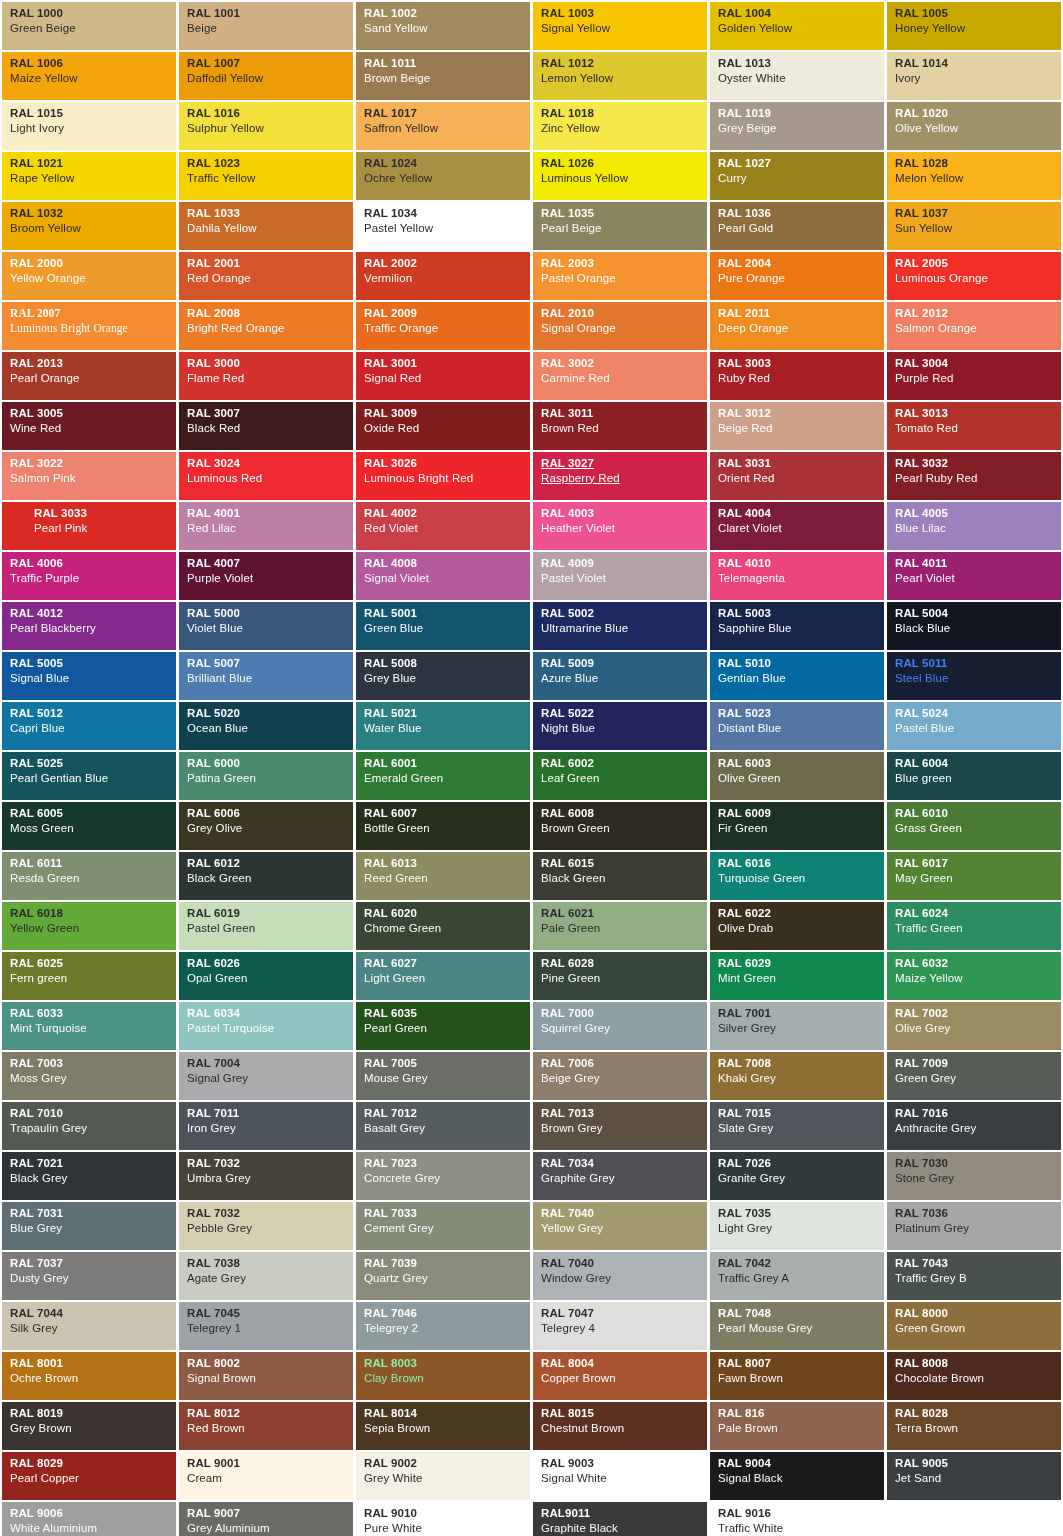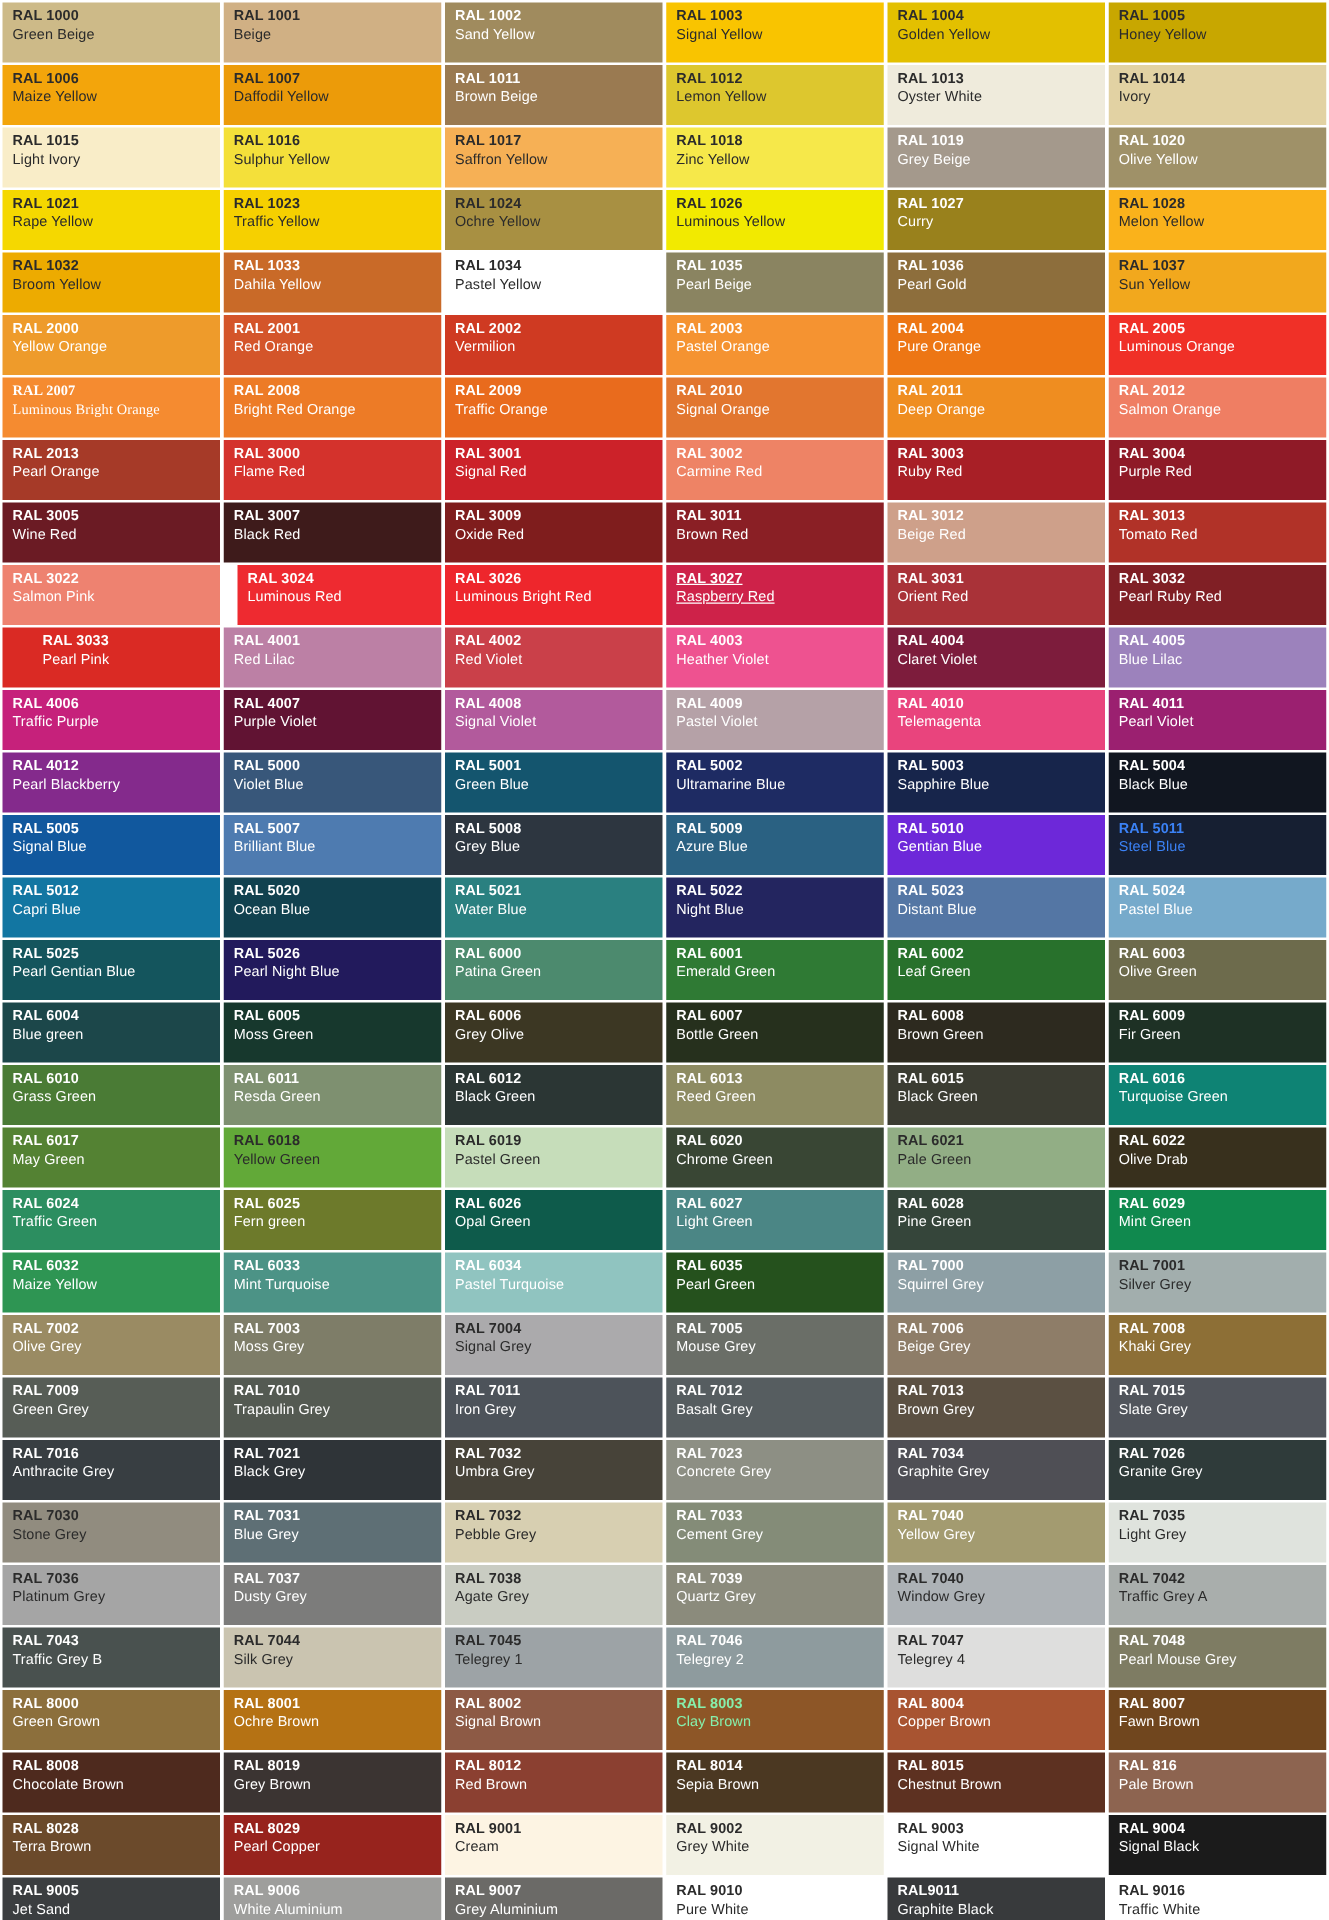--- a/index.html
+++ b/index.html
@@ -263,21 +263,21 @@
       <span class="name">Beige Red</span>
     </div>
     <div class="swatch" style="background: rgb(177, 50, 40); color: rgb(255, 255, 255);">
       <span class="code">RAL 3013</span>
       <span class="name">Tomato Red</span>
     </div>
     <div class="swatch" style="background: rgb(238, 130, 112); color: rgb(255, 255, 255);">
       <span class="code">RAL 3022</span>
       <span class="name">Salmon Pink</span>
     </div>
-    <div class="swatch" style="background: rgb(238, 42, 48); color: rgb(255, 255, 255); margin-left: 11px;">
+    <div class="swatch" style="background: rgb(238, 42, 48); color: rgb(255, 255, 255);">
       <span class="code">RAL 3024</span>
       <span class="name">Luminous Red</span>
     </div>
     <div class="swatch" style="background: rgb(238, 38, 44); color: rgb(255, 255, 255);">
       <span class="code">RAL 3026</span>
       <span class="name">Luminous Bright Red</span>
     </div>
     <div class="swatch" style="background: rgb(206, 34, 73); color: rgb(255, 255, 255); text-decoration: underline;">
       <span class="code">RAL 3027</span>
       <span class="name">Raspberry Red</span>
@@ -371,21 +371,21 @@
       <span class="name">Brilliant Blue</span>
     </div>
     <div class="swatch" style="background: rgb(45, 54, 64); color: rgb(255, 255, 255);">
       <span class="code">RAL 5008</span>
       <span class="name">Grey Blue</span>
     </div>
     <div class="swatch" style="background: rgb(42, 97, 130); color: rgb(255, 255, 255);">
       <span class="code">RAL 5009</span>
       <span class="name">Azure Blue</span>
     </div>
-    <div class="swatch" style="background: #6d28d9; color: rgb(255, 255, 255);">
+    <div class="swatch" style="background: #0369a1; color: rgb(255, 255, 255);">
       <span class="code">RAL 5010</span>
       <span class="name">Gentian Blue</span>
     </div>
     <div class="swatch" style="background: rgb(22, 31, 50); color: #3b82f6;">
       <span class="code">RAL 5011</span>
       <span class="name">Steel Blue</span>
     </div>
     <div class="swatch" style="background: rgb(18, 118, 162); color: rgb(255, 255, 255);">
       <span class="code">RAL 5012</span>
       <span class="name">Capri Blue</span>
@@ -407,24 +407,20 @@
       <span class="name">Distant Blue</span>
     </div>
     <div class="swatch" style="background: rgb(118, 170, 203); color: rgb(255, 255, 255);">
       <span class="code">RAL 5024</span>
       <span class="name">Pastel Blue</span>
     </div>
     <div class="swatch" style="background: rgb(20, 85, 93); color: rgb(255, 255, 255);">
       <span class="code">RAL 5025</span>
       <span class="name">Pearl Gentian Blue</span>
     </div>
-    <div class="swatch" style="background: rgb(34, 26, 92); color: rgb(255, 255, 255);">
-      <span class="code">RAL 5026</span>
-      <span class="name">Pearl Night Blue</span>
-    </div>
     <div class="swatch" style="background: rgb(76, 138, 110); color: rgb(255, 255, 255);">
       <span class="code">RAL 6000</span>
       <span class="name">Patina Green</span>
     </div>
     <div class="swatch" style="background: rgb(47, 122, 52); color: rgb(255, 255, 255);">
       <span class="code">RAL 6001</span>
       <span class="name">Emerald Green</span>
     </div>
     <div class="swatch" style="background: rgb(40, 113, 44); color: rgb(255, 255, 255);">
       <span class="code">RAL 6002</span>

